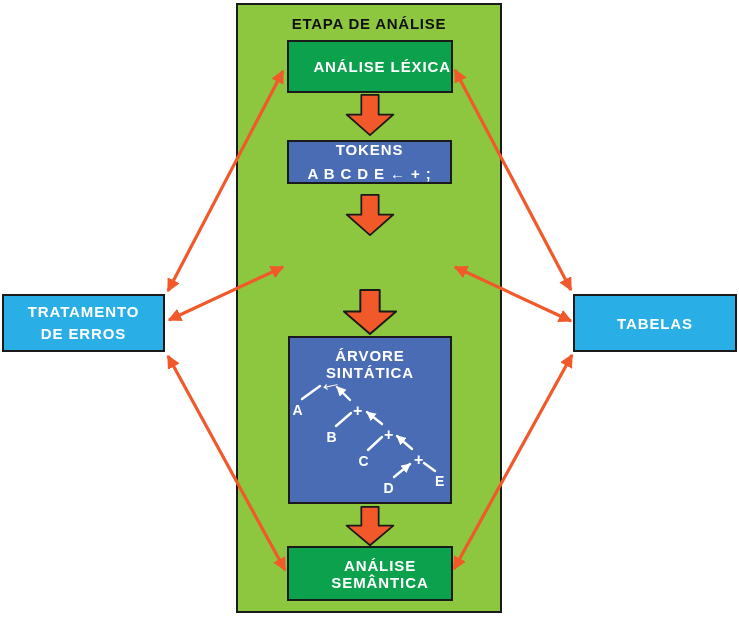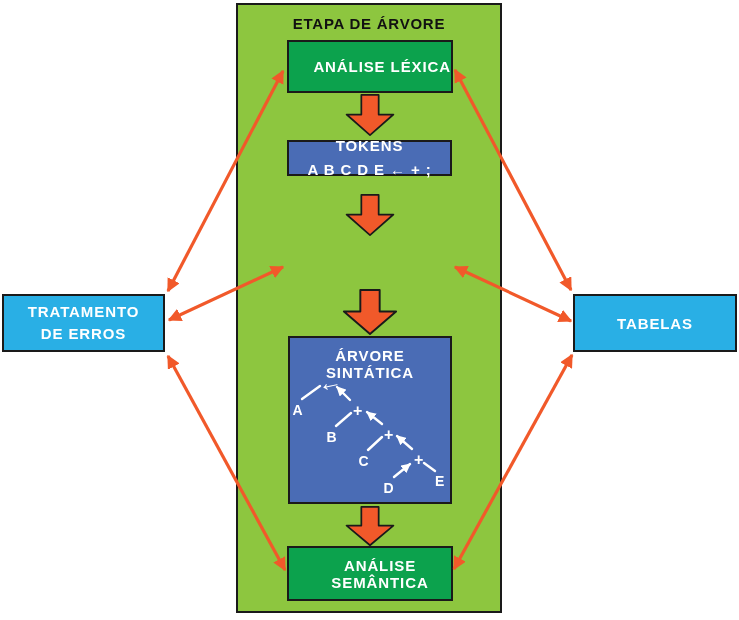--- a/index.html
+++ b/index.html
@@ -17,21 +17,21 @@
   }
   .box{
     position:absolute;box-sizing:border-box;border:2px solid var(--outline);
     display:flex;flex-direction:column;align-items:center;justify-content:center;
     color:var(--text-light);font-size:15px;font-weight:600;letter-spacing:.06em;text-align:center;
   }
   .green-box{background:var(--box-green);}
   .blue-box{background:var(--box-blue);}
   .cyan-box{background:var(--box-cyan);}
   .lexica{left:287px;top:40px;width:166px;height:53px;align-items:flex-end;}
-  .tokens{left:287px;top:140px;width:165px;height:36px;line-height:24px;}
+  .tokens{left:287px;top:140px;width:165px;height:44px;line-height:24px;}
   .sintatica{left:287px;top:238px;width:166px;height:50px;}
   .arvore{left:288px;top:336px;width:164px;height:168px;justify-content:flex-start;padding-top:9px;}
   .semantica{left:287px;top:546px;width:166px;height:55px;padding-left:20px;}
   .left-box{left:2px;top:294px;width:163px;height:58px;line-height:22px;}
   .right-box{left:573px;top:294px;width:164px;height:58px;}
   .block-arrow{position:absolute;}
   .block-arrow polygon{fill:var(--orange);stroke:var(--outline);stroke-width:2;stroke-linejoin:round;}
   #ba1{left:344px;top:94px;width:52px;height:43px;}
   #ba2{left:344px;top:194px;width:52px;height:43px;}
   #ba3{left:341px;top:289px;width:58px;height:47px;}
@@ -46,21 +46,21 @@
   .tree .leaf{font-size:14px;font-weight:600;}
   .tree .op{font-size:16px;font-weight:700;}
   .tree .root-op{font-size:24px;font-weight:400;}
 </style>
 </head>
 <body>
 
 <div class="canvas">
 
   <div class="container">
-    <div class="container-title">ETAPA DE ÁRVORE</div>
+    <div class="container-title">ETAPA DE ANÁLISE</div>
   </div>
 
   <div class="box green-box lexica">
     <span>ANÁLISE LÉXICA</span>
   </div>
 
   <div class="box blue-box tokens">
     <span>TOKENS</span>
     <span>A B C D E ← + ;</span>
   </div>

